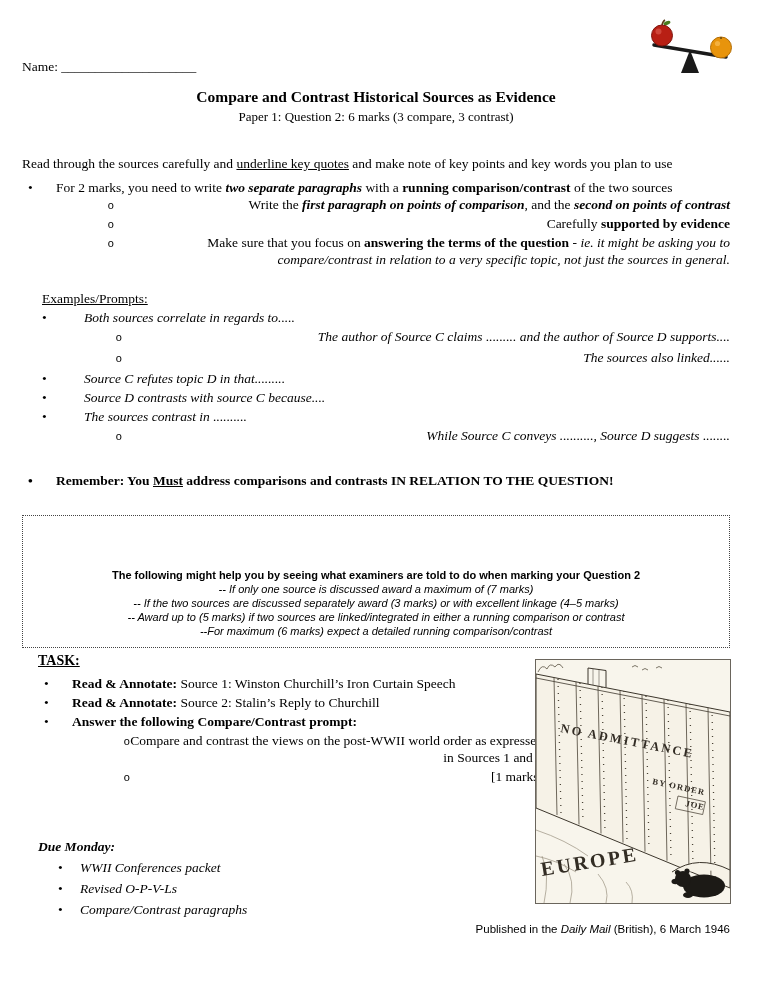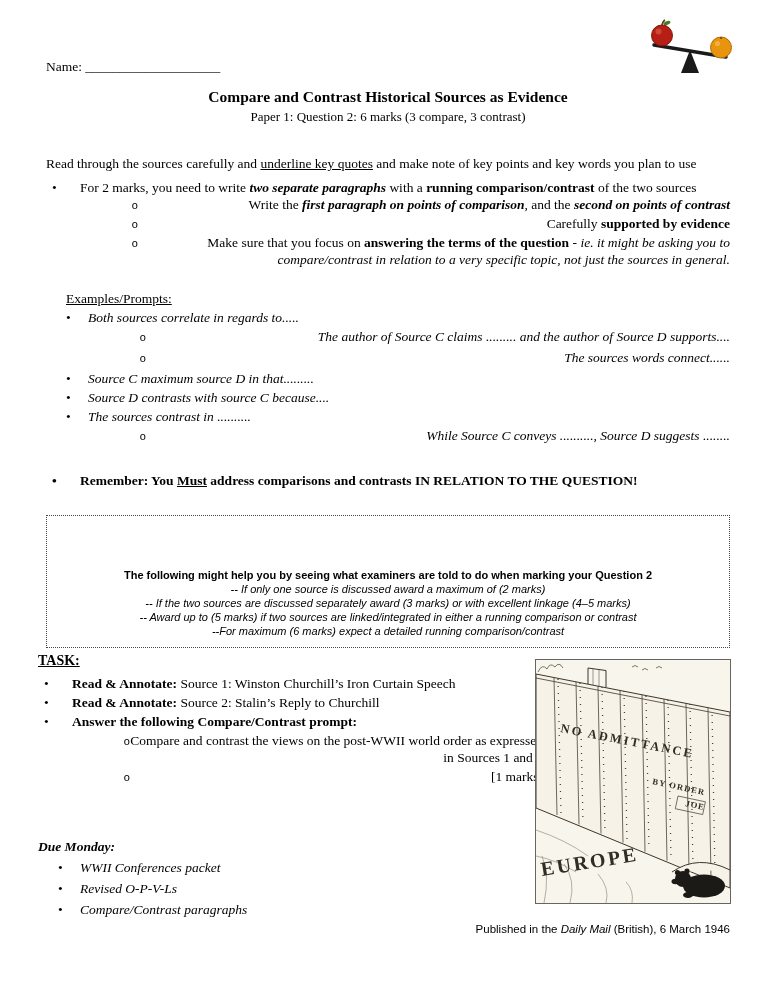--- a/index.html
+++ b/index.html
@@ -2,21 +2,21 @@
 <html><head>
 <meta charset="utf-8">
 <style>
   * { box-sizing: border-box; }
   html,body { margin:0; padding:0; }
   body {
     width:768px; height:994px; position:relative; overflow:hidden;
     background:#ffffff; color:#000;
     font-family:"Liberation Serif", serif; font-size:13.5px; line-height:17px;
   }
-  .page { position:absolute; inset:0; padding:58px 38px 0 46px; }
+  .page { position:absolute; inset:0; padding:58px 38px 0 22px; }
 
   .b { font-weight:bold; }
   .i { font-style:italic; }
   .u { text-decoration:underline; }
   .bi { font-weight:bold; font-style:italic; }
 
   .name-line { margin:0; }
   .title { margin:12px 0 0 0; text-align:center; font-size:15.5px; font-weight:bold; line-height:19px; }
   .subtitle { margin:2px 0 0 0; text-align:center; font-size:13px; }
   .intro { margin:30px 0 0 0; }
@@ -31,21 +31,21 @@
   .mk2::before { content:"o"; font-family:"Liberation Mono", monospace; font-size:11px; }
   .txt { flex:1 1 auto; }
 
   .howto-b1 { margin-top:7px; }
 
   .ex-head { margin:22px 0 0 20px; text-decoration:underline; }
   .ex .li1 { margin-left:20px; margin-top:2px; }
   .ex .li1 > .mk1 { flex:0 0 22px; padding-left:0; }
   .ex .li2 { margin-left:78px; margin-top:2px; }
   .ex .li2 > .mk2 { flex:0 0 22px; }
-  .ex .txt { font-style:italic; }
+  .ex .txt { font-style:italic;margin-left:20px; }
 
   .remember { margin-top:26px; font-weight:bold; }
 
   .examiner-box {
     margin:26px 0 0 0; border:1px dotted #444; padding:8px 10px 9px 10px;
     text-align:center; font-family:"Liberation Sans", sans-serif; font-size:11px; line-height:14px;
   }
   .examiner-box .bx-title { font-weight:bold;margin-top:44px; }
   .examiner-box .bx-line { font-style:italic; }
 
@@ -126,25 +126,25 @@
     <div class="li1">
       <span class="mk1"></span>
       <span class="txt">Both sources correlate in regards to.....</span>
     </div>
     <div class="li2">
       <span class="mk2"></span>
       <span class="txt">The author of Source C claims ......... and the author of Source D supports....</span>
     </div>
     <div class="li2">
       <span class="mk2"></span>
-      <span class="txt">The sources words connect......</span>
-    </div>
-    <div class="li1">
-      <span class="mk1"></span>
-      <span class="txt">Source C maximum source D in that.........</span>
+      <span class="txt">The sources also linked......</span>
+    </div>
+    <div class="li1">
+      <span class="mk1"></span>
+      <span class="txt">Source C refutes topic D in that.........</span>
     </div>
     <div class="li1">
       <span class="mk1"></span>
       <span class="txt">Source D contrasts with source C because....</span>
     </div>
     <div class="li1">
       <span class="mk1"></span>
       <span class="txt">The sources contrast in ..........</span>
     </div>
     <div class="li2">
@@ -153,21 +153,21 @@
     </div>
   </div>
 
   <div class="li1 remember">
     <span class="mk1"></span>
     <span class="txt"><span>Remember: You </span><span class="u">Must</span><span> address comparisons and contrasts IN RELATION TO THE QUESTION!</span></span>
   </div>
 
   <div class="examiner-box">
     <div class="bx-title">The following might help you by seeing what examiners are told to do when marking your Question 2</div>
-    <div class="bx-line">-- If only one source is discussed award a maximum of (2 marks)</div>
+    <div class="bx-line">-- If only one source is discussed award a maximum of (7 marks)</div>
     <div class="bx-line">-- If the two sources are discussed separately award (3 marks) or with excellent linkage (4–5 marks)</div>
     <div class="bx-line">-- Award up to (5 marks) if two sources are linked/integrated in either a running comparison or contrast</div>
     <div class="bx-line">--For maximum (6 marks) expect a detailed running comparison/contrast</div>
   </div>
 
 </div>
 
 <div class="task-block">
   <div class="task-head">TASK:</div>
   <div class="li1">

